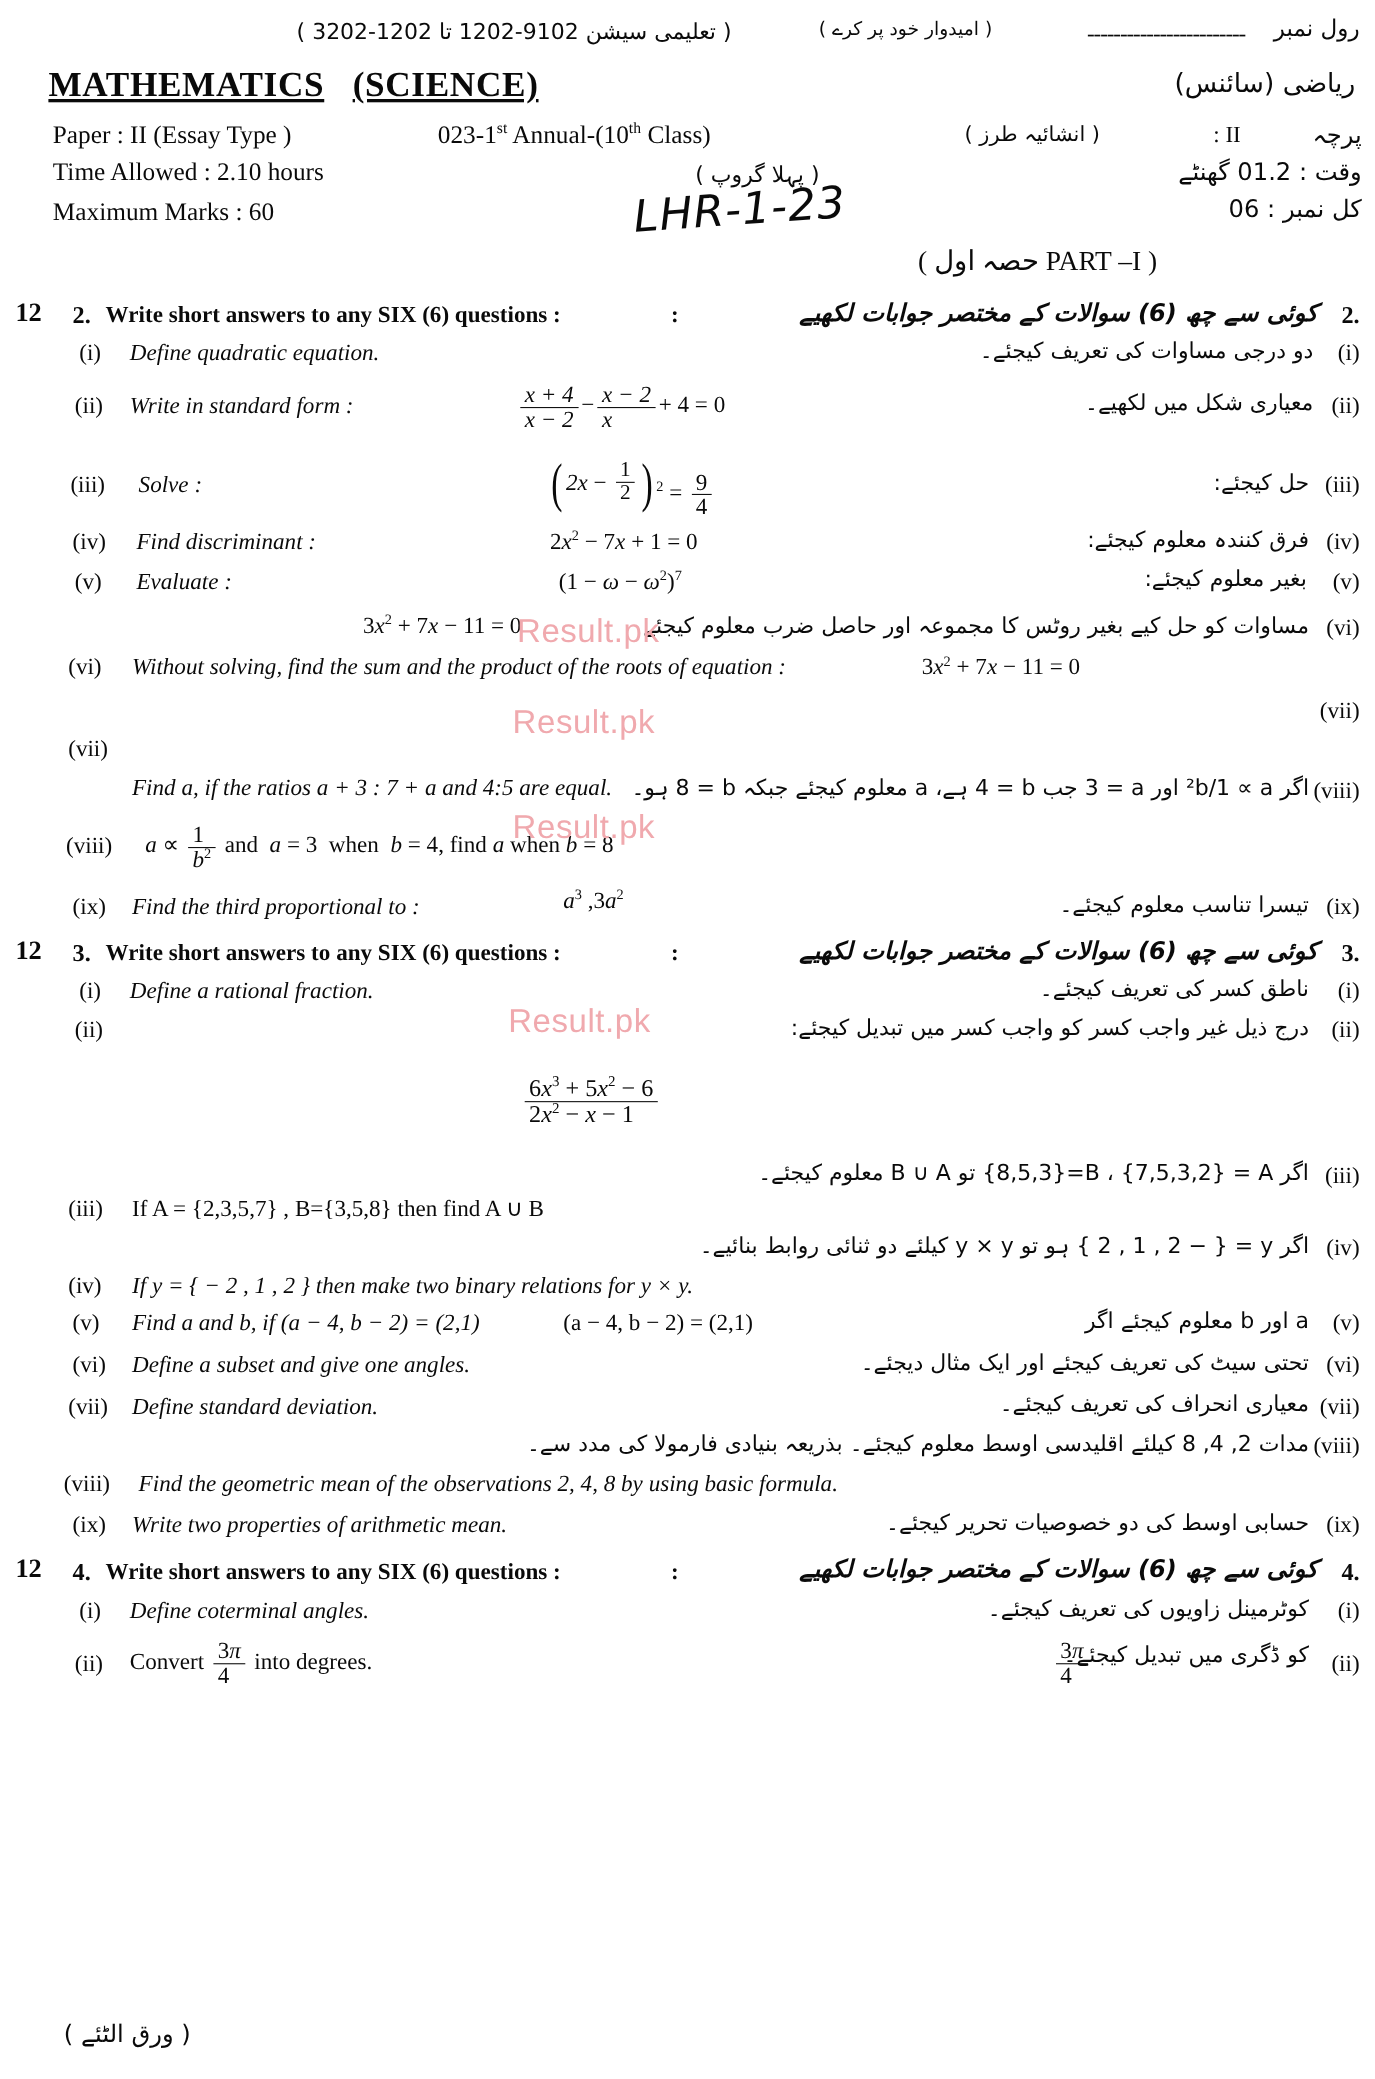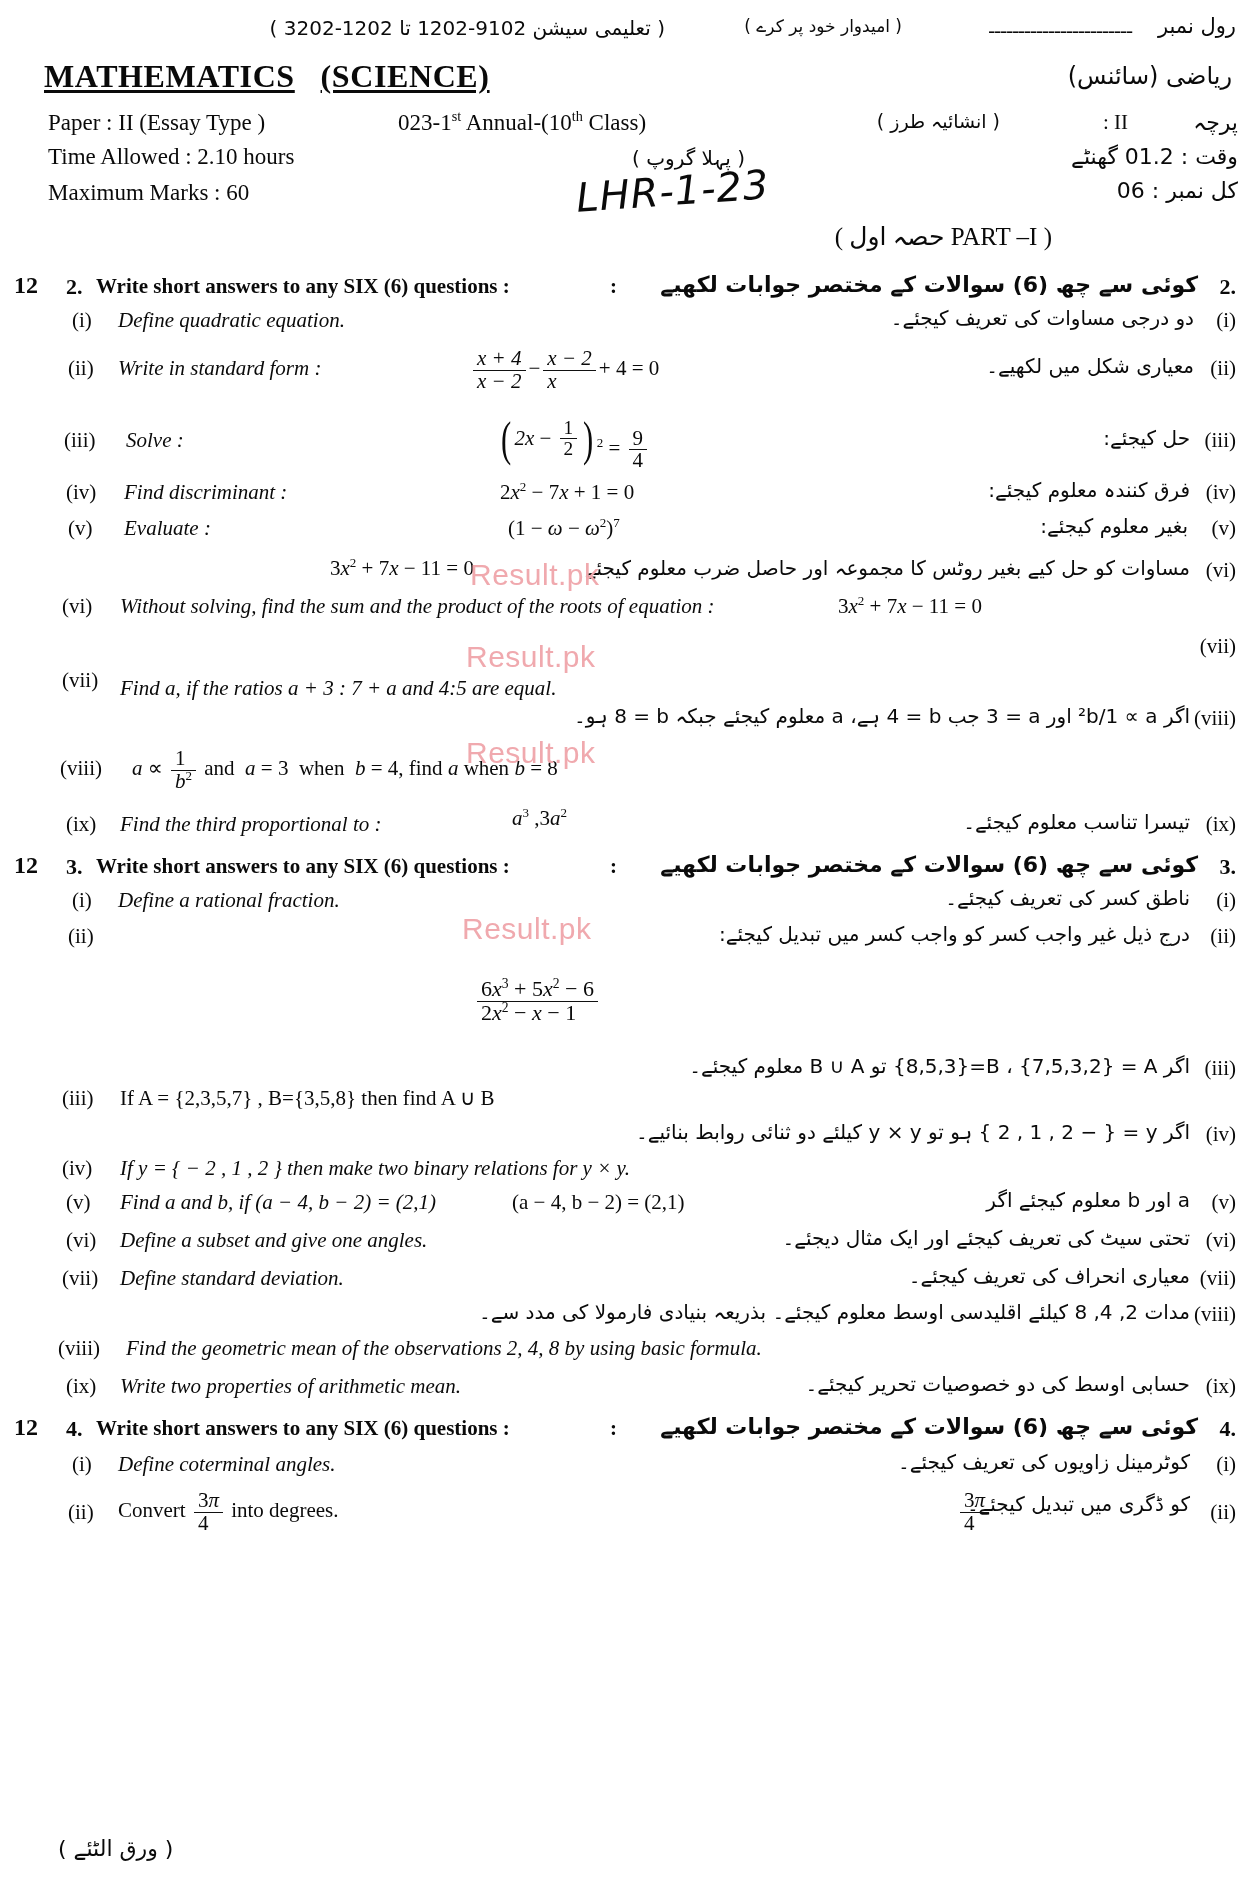--- a/index.html
+++ b/index.html
@@ -58,21 +58,21 @@
          transform:rotate(-4deg);letter-spacing:1px;font-weight:500;}
 
   #part1{position:absolute;left:0;top:222px;width:1052px;text-align:right;
          font-size:25px;}
 
   
   .qmark{position:absolute;left:14px;font-size:24px;font-weight:700;}
   .qnum-en{position:absolute;left:66px;font-size:22px;font-weight:700;}
   .qhead-en{position:absolute;left:96px;font-size:21px;font-weight:700;}
   .qhead-colon{position:absolute;left:610px;font-size:21px;font-weight:700;}
-  .qhead-ur{position:absolute;right:52px;font-size:22px;font-weight:700;}
+  .qhead-ur{position:absolute;right:52px;font-size:22px;font-weight:700;font-style:italic;}
   .qnum-ur{position:absolute;right:14px;font-size:22px;font-weight:700;}
 
   
   .it-en-lbl{position:absolute;font-size:21px;}
   .it-en-txt{position:absolute;font-size:21px;font-style:italic;}
   .it-ur-lbl{position:absolute;font-size:21px;}
   .it-ur-txt{position:absolute;font-size:20px;}
   .it-math{position:absolute;font-size:21px;}
 
   
@@ -181,21 +181,21 @@
 
   <div class="it-en-lbl" style="left:62px;top:594px">(vi)</div>
   <div class="it-en-txt" style="left:120px;top:594px">Without solving, find the sum and the product of the roots of equation  :</div>
   <div class="it-math" style="left:838px;top:594px">
     3<span class="mathi">x</span><sup>2</sup>&nbsp;+&nbsp;7<span class="mathi">x</span>&nbsp;−&nbsp;11&nbsp;=&nbsp;0
   </div>
 
   <div class="it-ur-lbl" style="right:14px;top:634px">(vii)</div>
 
   <div class="it-en-lbl" style="left:62px;top:668px">(vii)</div>
-  <div class="it-en-txt" style="left:120px;top:676px">Find a, if the ratios   a + 3 : 7 + a  and 4:5 are equal.</div>
+  <div class="it-en-txt" style="left:120px;top:704px">Find a, if the ratios   a + 3 : 7 + a  and 4:5 are equal.</div>
 
   <div class="it-ur-lbl" style="right:14px;top:706px">(viii)</div>
   <div class="it-ur-txt ur" style="right:60px;top:704px">اگر a ∝ 1/b² اور a = 3 جب b = 4 ہے، a معلوم کیجئے جبکہ b = 8 ہو۔</div>
 
   <div class="it-en-lbl" style="left:60px;top:756px">(viii)</div>
   <div class="it-math" style="left:132px;top:748px">
     <span class="mathi">a</span>&nbsp;∝&nbsp;<span class="frac">
         <span class="num">1</span>
         <span class="den"><span class="mathi">b</span><sup>2</sup></span>
       </span>&nbsp;and&nbsp;&nbsp;<span class="mathi">a</span>&nbsp;=&nbsp;3&nbsp; when&nbsp;&nbsp;<span class="mathi">b</span>&nbsp;=&nbsp;4, find <span class="mathi">a</span> when <span class="mathi">b</span>&nbsp;=&nbsp;8

